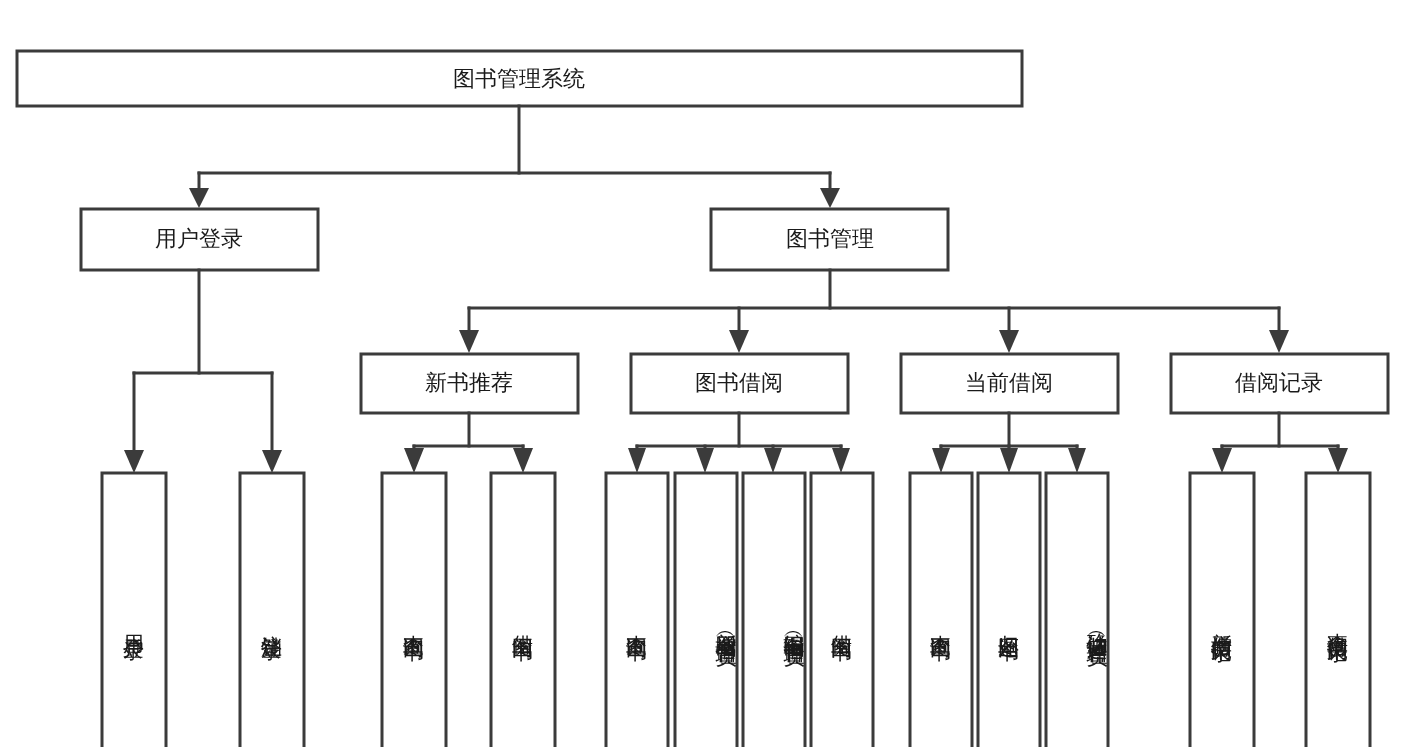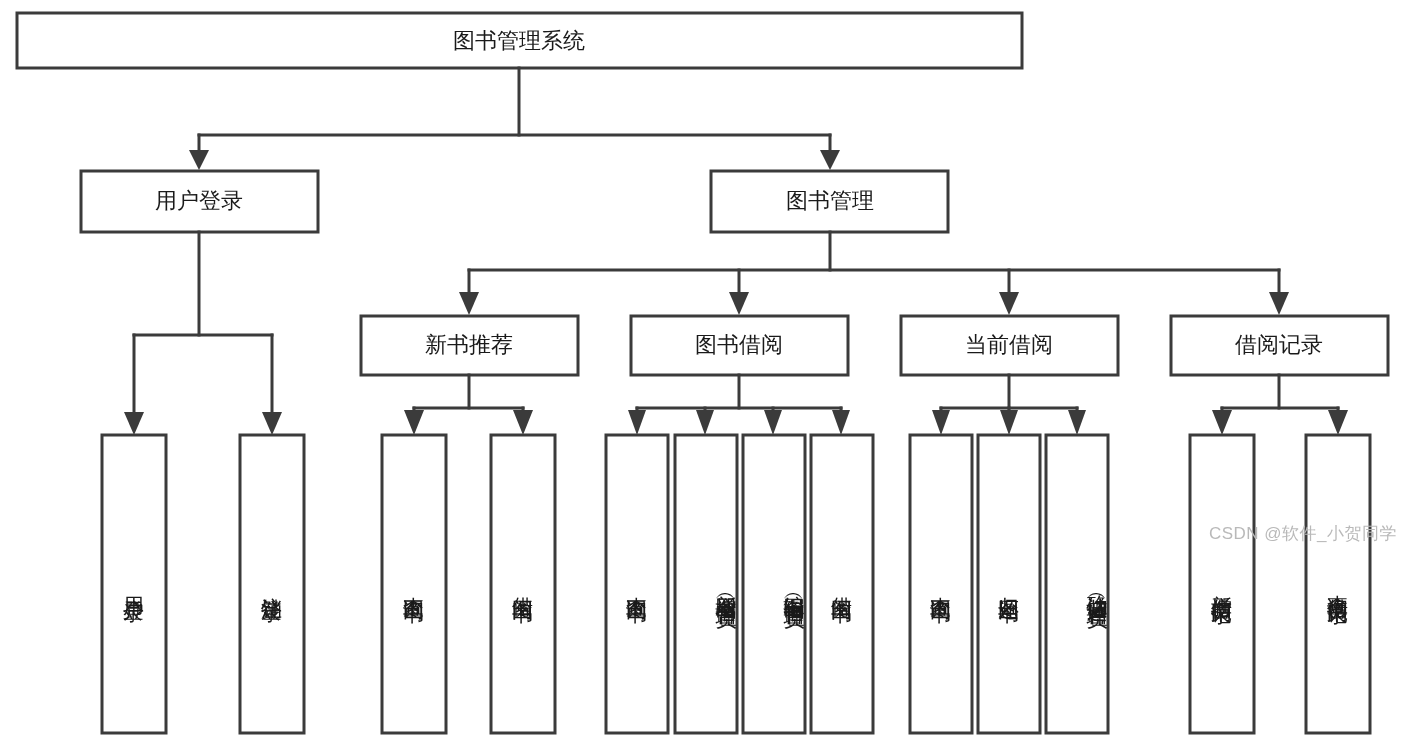--- a/index.html
+++ b/index.html
@@ -11,20 +11,21 @@
     width: 1405px;
     height: 747px;
     font-family: "Liberation Sans", "DejaVu Sans", sans-serif;
     overflow: hidden;
   }
   #diagram-root {
     position: relative;
     width: 1405px;
     height: 549px;
     background: #ffffff;
+    margin-top: 38px;
   }
   svg#tree-svg {
     position: absolute;
     left: 0;
     top: 0;
     width: 1405px;
     height: 747px;
     display: block;
   }
   .node-box {
@@ -208,15 +209,14 @@
   <div class="node-label-v" style="left:743px; top:435px; width:62px; height:298px; align-items:flex-start; padding-top:6px; box-sizing:border-box;">编辑图书（管理员）</div>
   <div class="node-label-v" style="left:811px; top:435px; width:62px; height:298px;">借阅图书</div>
 
   <div class="node-label-v" style="left:910px; top:435px; width:62px; height:298px;">查询图书</div>
   <div class="node-label-v" style="left:978px; top:435px; width:62px; height:298px;">归还图书</div>
   <div class="node-label-v" style="left:1046px; top:435px; width:62px; height:298px; align-items:flex-start; padding-top:6px; box-sizing:border-box;">确认归还（管理员）</div>
 
   <div class="node-label-v" style="left:1190px; top:435px; width:64px; height:298px;">新增借阅记录</div>
   <div class="node-label-v" style="left:1306px; top:435px; width:64px; height:298px;">查询借阅记录</div>
 
-  <div class="watermark">CSDN @软件_小贺同学</div>
 
 </div>
 
 </body></html>

